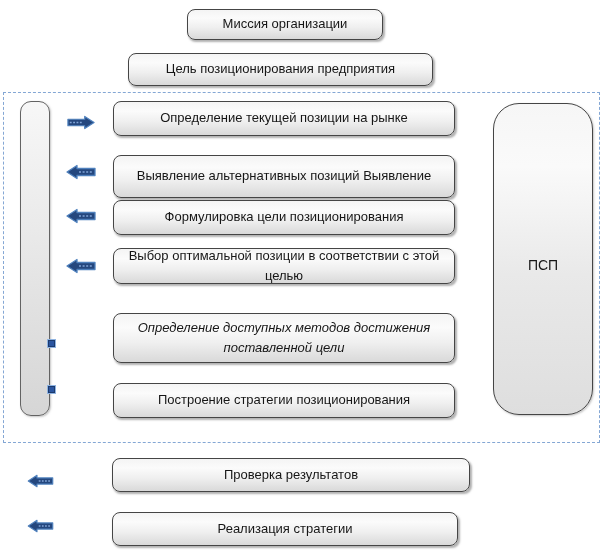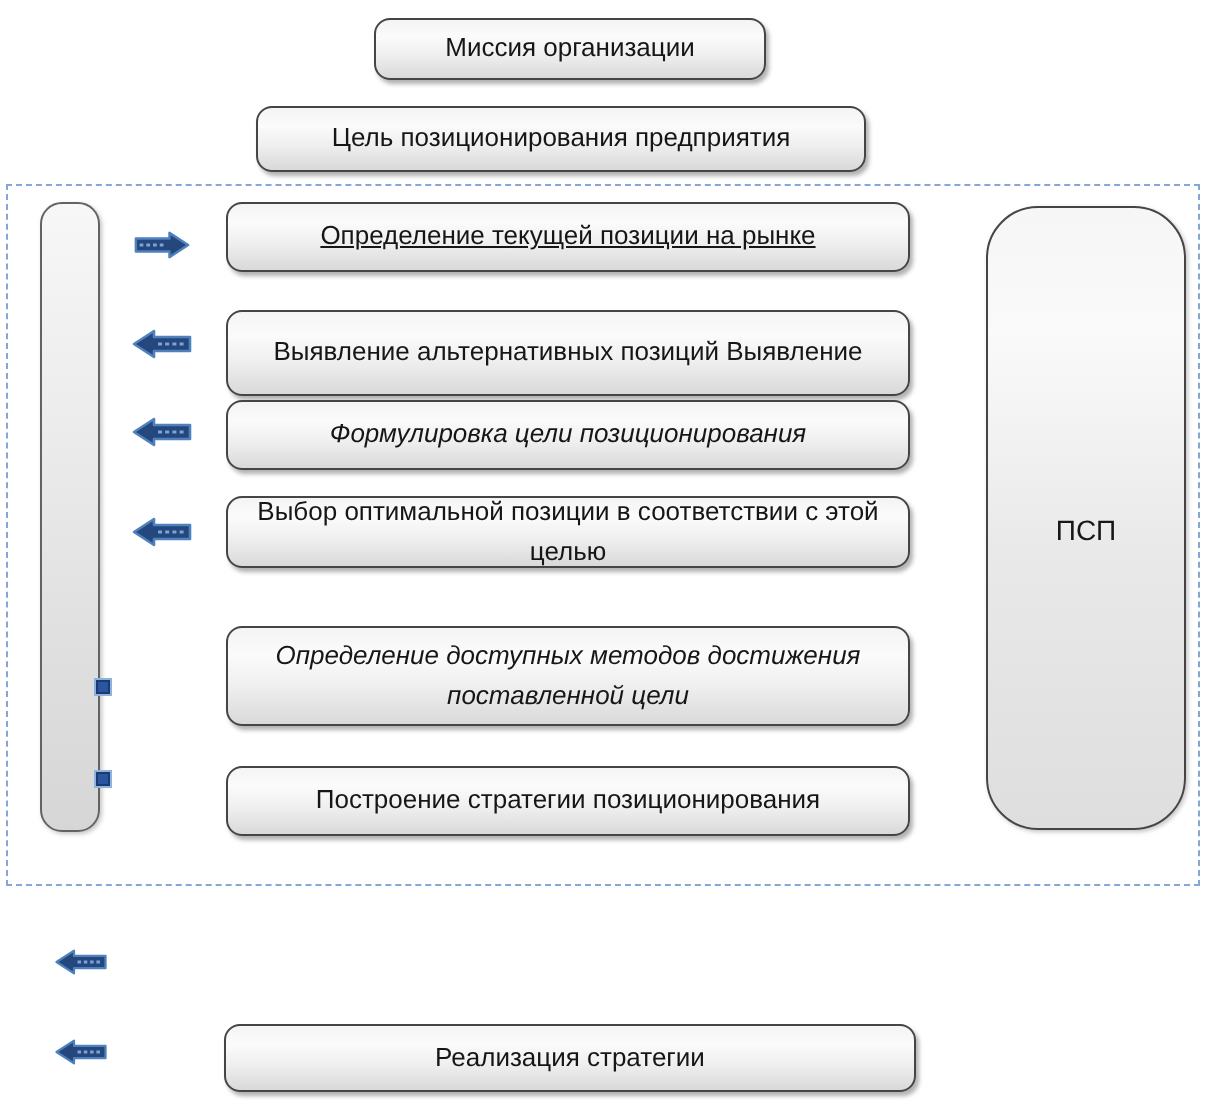--- a/index.html
+++ b/index.html
@@ -58,23 +58,23 @@
     background: linear-gradient(180deg, #f6f6f6 0%, #fafafa 20%, #e9e9e9 55%, #dedede 100%);
     box-shadow: 1px 1px 2px rgba(140,140,140,0.5);
     display: flex;
     justify-content: center;
     align-items: center;
     padding-top: 11px;
     font-size: 14px;
     color: #161616;
   }
   .step { left: 113px; width: 342px; }
-  .s1 { top: 101px; height: 35px; text-decoration: underline; }
+  .s1 { top: 101px; height: 35px; }
   .s2 { top: 155px; height: 43px; }
-  .s3 { top: 200px; height: 35px; font-style: italic; }
+  .s3 { top: 200px; height: 35px; }
   .s4 { top: 248px; height: 36px; }
   .s5 { top: 313px; height: 50px; font-style: italic; }
   .s6 { top: 383px; height: 35px; }
 
   .check { left: 112px; top: 458px; width: 358px; height: 34px; }
   .impl  { left: 112px; top: 512px; width: 346px; height: 34px; }
 
   .arrow { position: absolute; }
   .a1 { left: 67px; top: 114px; width: 28px; height: 17px; }
   .a2 { left: 66px; top: 164px; width: 30px; height: 16px; }
@@ -131,20 +131,21 @@
     <line class="arrow-stripe" x1="13" y1="8" x2="27" y2="8"></line>
   </svg>
   <svg class="arrow a4" viewBox="0 0 30 16">
     <path class="arrow-body" d="M1,8 L11,1.5 L11,4.5 L29,4.5 L29,11.5 L11,11.5 L11,14.5 Z"></path>
     <line class="arrow-stripe" x1="13" y1="8" x2="27" y2="8"></line>
   </svg>
 
   <div class="sq sq1"></div>
   <div class="sq sq2"></div>
 
+  <div class="box check">Проверка результатов</div>
   <div class="box impl">Реализация стратегии</div>
 
   <svg class="arrow b1" viewBox="0 0 30 16">
     <path class="arrow-body" d="M1,8 L11,1.5 L11,4.5 L29,4.5 L29,11.5 L11,11.5 L11,14.5 Z"></path>
     <line class="arrow-stripe" x1="13" y1="8" x2="27" y2="8"></line>
   </svg>
   <svg class="arrow b2" viewBox="0 0 30 16">
     <path class="arrow-body" d="M1,8 L11,1.5 L11,4.5 L29,4.5 L29,11.5 L11,11.5 L11,14.5 Z"></path>
     <line class="arrow-stripe" x1="13" y1="8" x2="27" y2="8"></line>
   </svg>

